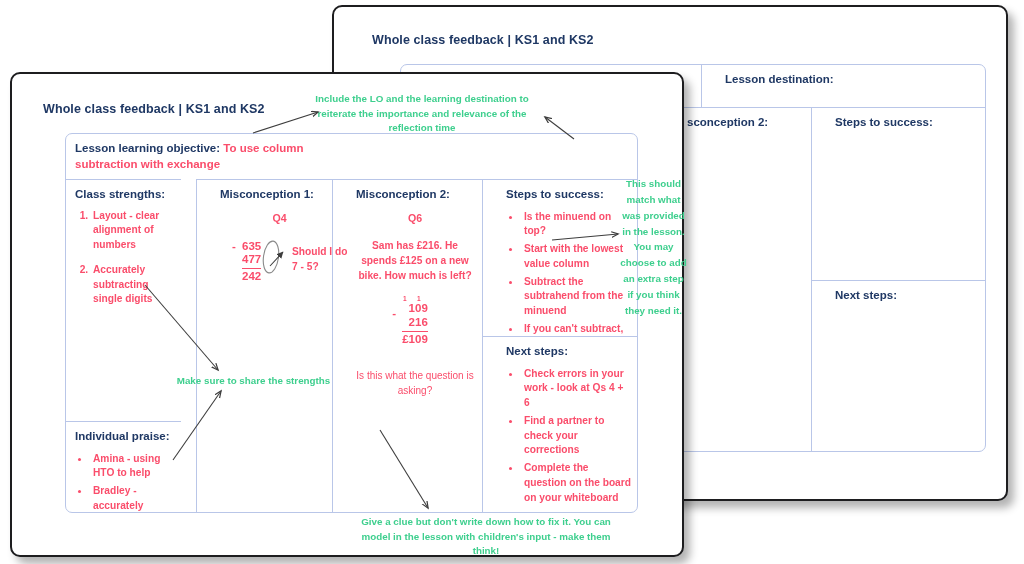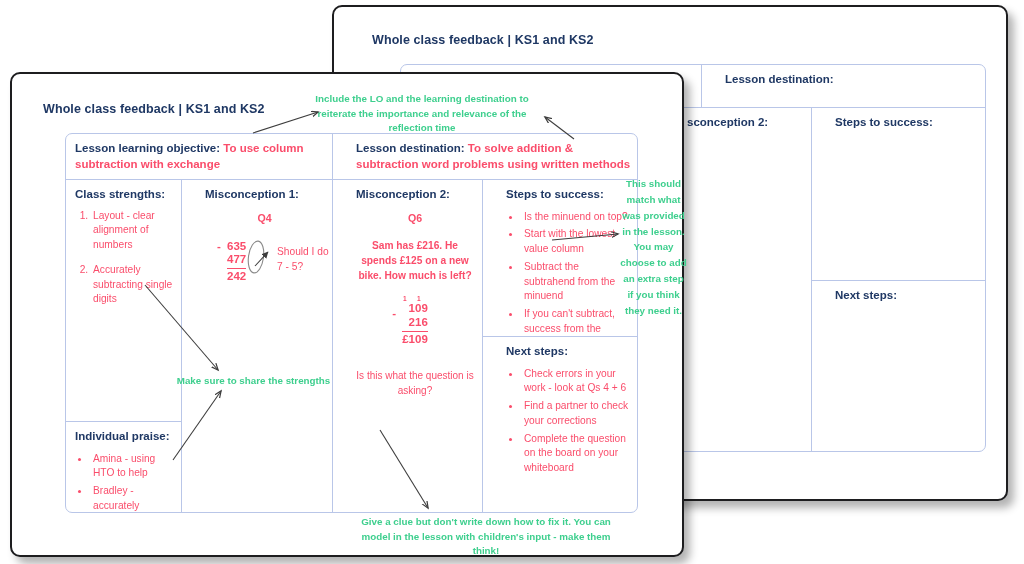--- a/index.html
+++ b/index.html
@@ -60,21 +60,21 @@
     margin:0 0 2px 0;
   }
   .h .val{
     color:#fa4d6b;
     font-weight:600;
   }
   .body{
     color:#fa4d6b;
     font-size:10.2px;
     line-height:1.45;
-    font-weight:400;
+    font-weight:700;
   }
   ol.body,ul.body{margin:6px 0 0 0;padding-left:16px;}
   ol.body li,ul.body li{margin-bottom:2px;padding-left:2px;}
   ol.body li{margin-bottom:10px;}
   ul.body li::marker{font-size:11px;}
   .q-label{color:#fa4d6b;font-size:10.6px;font-weight:600;text-align:center;margin-top:9px;}
   .word-problem{color:#fa4d6b;font-size:10.2px;font-weight:600;text-align:center;line-height:1.5;margin-top:14px;}
   .ask{color:#fa4d6b;font-size:10px;font-weight:400;text-align:center;line-height:1.5;}
 
   
@@ -149,44 +149,38 @@
     <div class="card-title" style="left:31px;top:28px;">Whole class feedback | KS1 and KS2</div>
 
     <div class="grid" style="left:53px;top:59px;width:573px;height:380px;">
 
       <div class="cell" style="left:0;top:0;width:266px;height:45px;">
         <div class="h">
           <span>Lesson learning objective:</span>
           <span class="val">To use column subtraction with exchange</span>
         </div>
       </div>
-      <div class="cell bl" style="left:266px;top:0;width:307px;height:45px;">
-        <div class="h">
-          <span>Lesson destination:</span>
-          <span class="val">To solve addition &amp; subtraction word problems using written methods</span>
-        </div>
-      </div>
 
       <div class="cell bt" style="left:0;top:45px;width:115px;height:242px;">
         <div class="h">Class strengths:</div>
         <ol class="body">
           <li>Layout - clear alignment of numbers</li>
           <li>Accurately subtracting single digits</li>
         </ol>
       </div>
 
       <div class="cell bt" style="left:0;top:287px;width:115px;height:93px;">
         <div class="h">Individual praise:</div>
         <ul class="body">
           <li>Amina - using HTO to help</li>
           <li>Bradley - accurately showing exchange</li>
         </ul>
       </div>
 
-      <div class="cell bt bl" style="left:115px;top:45px;width:151px;height:335px;">
+      <div class="cell bt bl" style="left:130px;top:45px;width:151px;height:335px;">
         <div class="h">Misconception 1:</div>
         <div class="q-label">Q4</div>
 
         <div class="sum-wrap">
           <div style="position:relative;width:120px;height:56px;">
             <div class="sum" style="position:absolute;left:22px;top:8px;">
               <span class="minus" style="top:0;">-</span>
               <div class="row">635</div>
               <div class="row">477</div>
               <div class="row rule">242</div>

